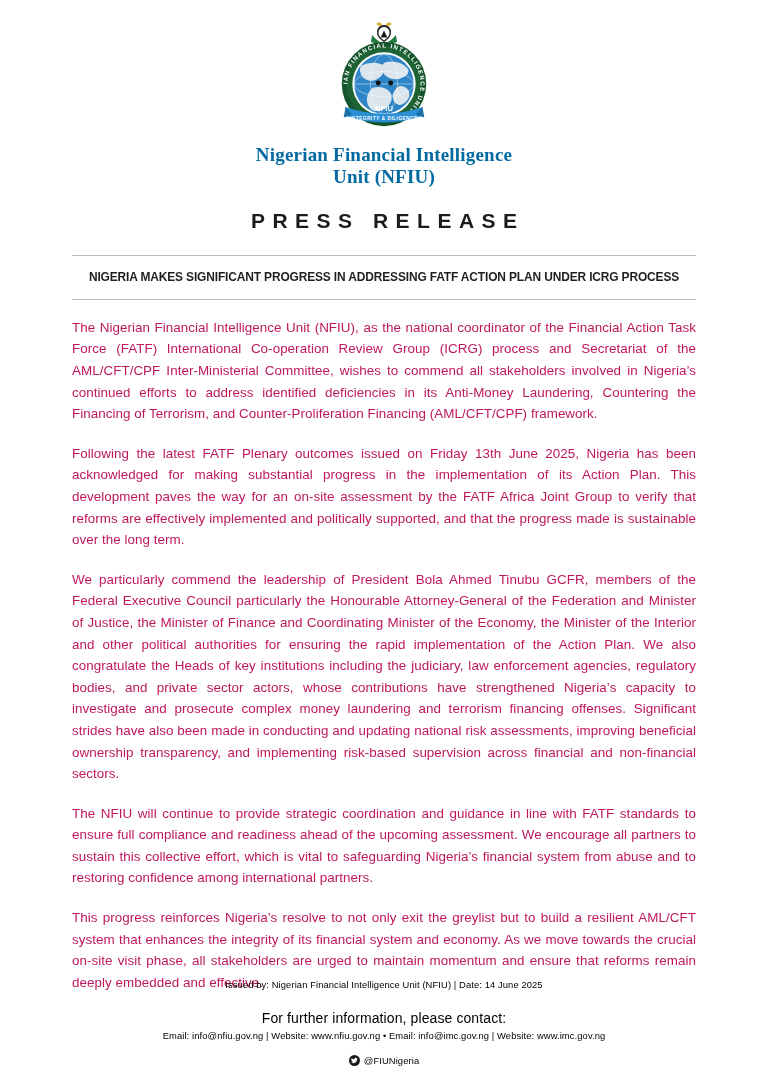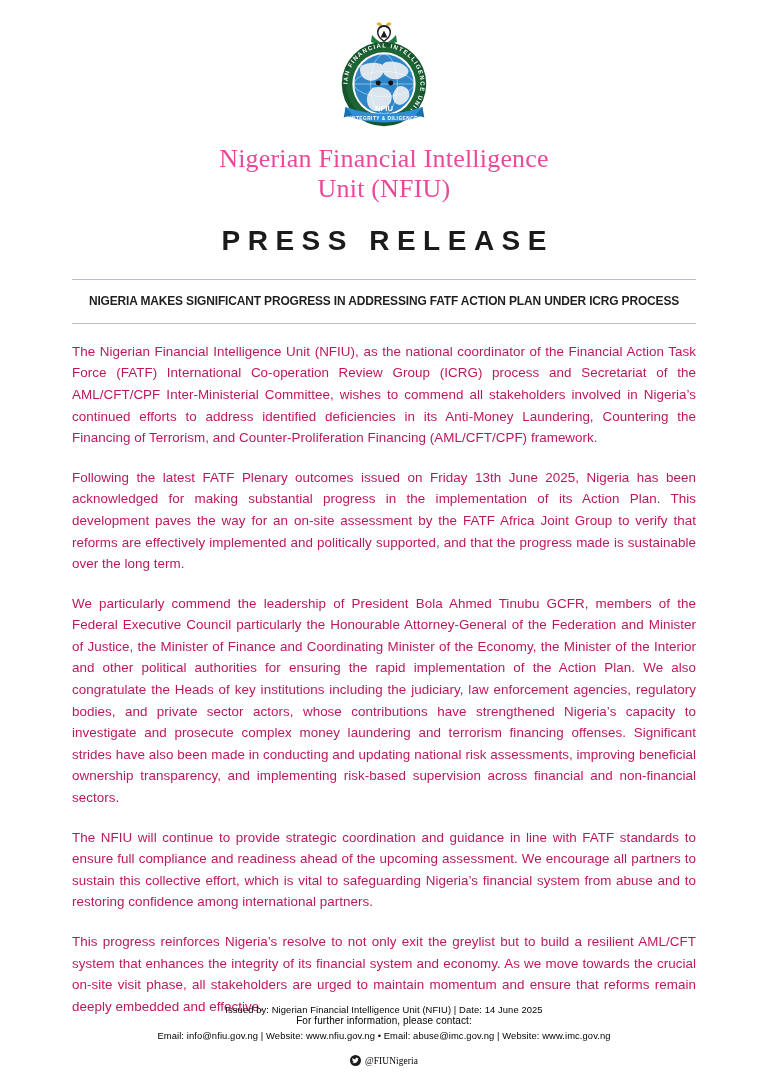--- a/index.html
+++ b/index.html
@@ -52,32 +52,32 @@
     left: 50%;
     top: 14px;
     transform: translateX(-50%);
     width: 96px;
     height: 96px;
   }
 
   .org-name {
     margin-top: 10px;
     font-family: "Liberation Serif", serif;
-    font-size: 26px;
+    font-size: 19px;
     line-height: 1.14;
-    font-weight: 400;
-    color: #ec4899;
+    font-weight: 700;
+    color: #0369a1;
     letter-spacing: 0.2px;
   }
   .org-name .line2 { display: block; }
 
   .press-release {
     margin-top: 22px;
     font-family: "Liberation Sans", sans-serif;
-    font-size: 28px;
+    font-size: 21px;
     font-weight: 700;
     letter-spacing: 7.5px;
     color: #1b1b1b;
     text-indent: 7.5px;
   }
 
   
   .rule {
     height: 1px;
     background: #b9bec4;
@@ -123,38 +123,37 @@
     bottom: 20px;
     text-align: center;
     font-family: "Liberation Sans", sans-serif;
     color: #000000;
   }
   .footer .issued {
     font-size: 9.4px;
     letter-spacing: 0.1px;
   }
   .footer .further {
-    font-size: 10px;
-    margin-top: 0;
+    font-size: 14px;
+    margin-top: 20px;
     letter-spacing: 0.1px;
   }
   .footer .contacts {
     font-size: 9.4px;
     margin-top: 4px;
     letter-spacing: 0.1px;
   }
   .footer .social {
     margin-top: 14px;
     font-size: 9.4px;
     display: flex;
     align-items: center;
     justify-content: center;
     gap: 4px;
     letter-spacing: 0.1px;
-    font-family: Liberation Serif, serif;
   }
   .twitter-badge {
     width: 11px;
     height: 11px;
     border-radius: 50%;
     background: #1a1a1a;
     display: inline-flex;
     align-items: center;
     justify-content: center;
     flex: 0 0 auto;
@@ -233,21 +232,21 @@
     <p>The Nigerian Financial Intelligence Unit (NFIU), as the national coordinator of the Financial Action Task Force (FATF) International Co-operation Review Group (ICRG) process and Secretariat of the AML/CFT/CPF Inter-Ministerial Committee, wishes to commend all stakeholders involved in Nigeria’s continued efforts to address identified deficiencies in its Anti-Money Laundering, Countering the Financing of Terrorism, and Counter-Proliferation Financing (AML/CFT/CPF) framework.</p>
     <p>Following the latest FATF Plenary outcomes issued on Friday 13th June 2025, Nigeria has been acknowledged for making substantial progress in the implementation of its Action Plan. This development paves the way for an on-site assessment by the FATF Africa Joint Group to verify that reforms are effectively implemented and politically supported, and that the progress made is sustainable over the long term.</p>
     <p>We particularly commend the leadership of President Bola Ahmed Tinubu GCFR, members of the Federal Executive Council particularly the Honourable Attorney-General of the Federation and Minister of Justice, the Minister of Finance and Coordinating Minister of the Economy, the Minister of the Interior and other political authorities for ensuring the rapid implementation of the Action Plan. We also congratulate the Heads of key institutions including the judiciary, law enforcement agencies, regulatory bodies, and private sector actors, whose contributions have strengthened Nigeria’s capacity to investigate and prosecute complex money laundering and terrorism financing offenses. Significant strides have also been made in conducting and updating national risk assessments, improving beneficial ownership transparency, and implementing risk-based supervision across financial and non-financial sectors.</p>
     <p>The NFIU will continue to provide strategic coordination and guidance in line with FATF standards to ensure full compliance and readiness ahead of the upcoming assessment. We encourage all partners to sustain this collective effort, which is vital to safeguarding Nigeria’s financial system from abuse and to restoring confidence among international partners.</p>
     <p>This progress reinforces Nigeria’s resolve to not only exit the greylist but to build a resilient AML/CFT system that enhances the integrity of its financial system and economy. As we move towards the crucial on-site visit phase, all stakeholders are urged to maintain momentum and ensure that reforms remain deeply embedded and effective.</p>
   </div>
 
   <div class="footer">
     <div class="issued">Issued by: Nigerian Financial Intelligence Unit (NFIU)  |  Date: 14 June 2025</div>
     <div class="further">For further information, please contact:</div>
-    <div class="contacts">Email: info@nfiu.gov.ng | Website: www.nfiu.gov.ng  •  Email: abuse@imc.gov.ng | Website: www.imc.gov.ng</div>
+    <div class="contacts">Email: info@nfiu.gov.ng | Website: www.nfiu.gov.ng  •  Email: info@imc.gov.ng | Website: www.imc.gov.ng</div>
     <div class="social">
       <span class="twitter-badge">
         <svg width="7" height="7" viewBox="0 0 24 24" aria-hidden="true">
           <path fill="#ffffff" d="M23 4.9c-.8.4-1.7.6-2.6.8 1-.6 1.7-1.5 2-2.6-.9.5-1.9.9-3 1.1-.9-.9-2.1-1.5-3.4-1.5-2.6 0-4.7 2.1-4.7 4.7 0 .4 0 .7.1 1.1C7.5 8.3 4 6.4 1.7 3.5c-.4.7-.6 1.5-.6 2.4 0 1.6.8 3.1 2.1 3.9-.8 0-1.5-.2-2.1-.6 0 2.3 1.6 4.2 3.8 4.6-.4.1-.8.2-1.2.2-.3 0-.6 0-.9-.1.6 1.9 2.3 3.2 4.4 3.3-1.6 1.3-3.6 2-5.8 2-.4 0-.8 0-1.1-.1 2.1 1.3 4.6 2.1 7.2 2.1 8.7 0 13.4-7.2 13.4-13.4v-.6c.9-.7 1.7-1.5 2.3-2.4z"></path>
         </svg>
       </span>
       <span>@FIUNigeria</span>
     </div>
   </div>
 

